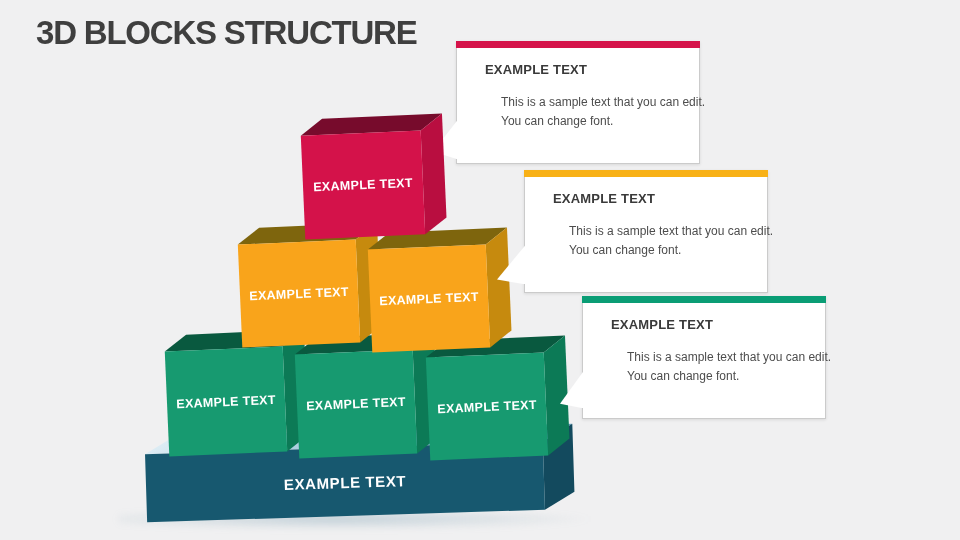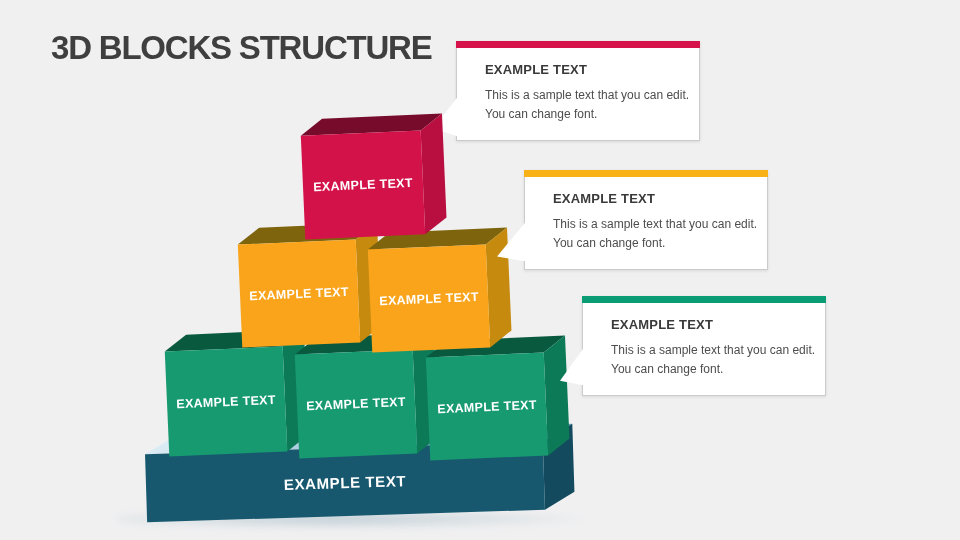--- a/index.html
+++ b/index.html
@@ -2,21 +2,21 @@
 <html><head>
 <meta charset="utf-8">
 <style>
   html,body { margin:0; padding:0; }
   .slide {
     position:relative; width:960px; height:540px; overflow:hidden;
     background:#f0f0f1;
     font-family:"Liberation Sans", sans-serif;
   }
   .slide-title {
-    position:absolute; left:36px; top:14px; margin:15px;
+    position:absolute; left:36px; top:14px; margin:0;
     font-size:33px; font-weight:bold; color:#3f3f3f; letter-spacing:-1.2px;
   }
 
   
   .cube { position:absolute; transform:rotate(-2.5deg); }
   .cube .front {
     position:absolute; left:0; top:0; width:100%; height:100%;
     background:var(--front);
     display:flex; align-items:center; justify-content:center;
   }
@@ -63,21 +63,21 @@
     padding:20px 16px 16px 28px;
   }
   .callout .bar {
     position:absolute; top:-1px; left:-1px; right:-1px; height:7px;
     background:var(--accent);
   }
   .callout h2 {
     margin:0 0 9px 0; font-size:13px; color:#3a3a3a; letter-spacing:0.2px;
   }
   .callout p {
-    margin:0; font-size:12px; line-height:1.6; color:#4d4d4d; width:206px;
+    margin:16px; font-size:12px; line-height:1.6; color:#4d4d4d; width:206px;
   }
   .callout .tail {
     position:absolute; background:#fff;
     filter:drop-shadow(-1px -1px 1px rgba(0,0,0,0.18));
   }
   .tail-1 { left:-24px; bottom:4px;  width:25px; height:40px; clip-path:polygon(100% 0, 100% 100%, 0 80%); }
   .tail-2 { left:-28px; bottom:8px;  width:29px; height:40px; clip-path:polygon(100% 0, 100% 100%, 0 88%); }
   .tail-3 { left:-23px; bottom:10px; width:24px; height:38px; clip-path:polygon(100% 0, 100% 100%, 0 88%); }
 
   .z2{z-index:2}.z3{z-index:3}.z4{z-index:4}.z5{z-index:5}

